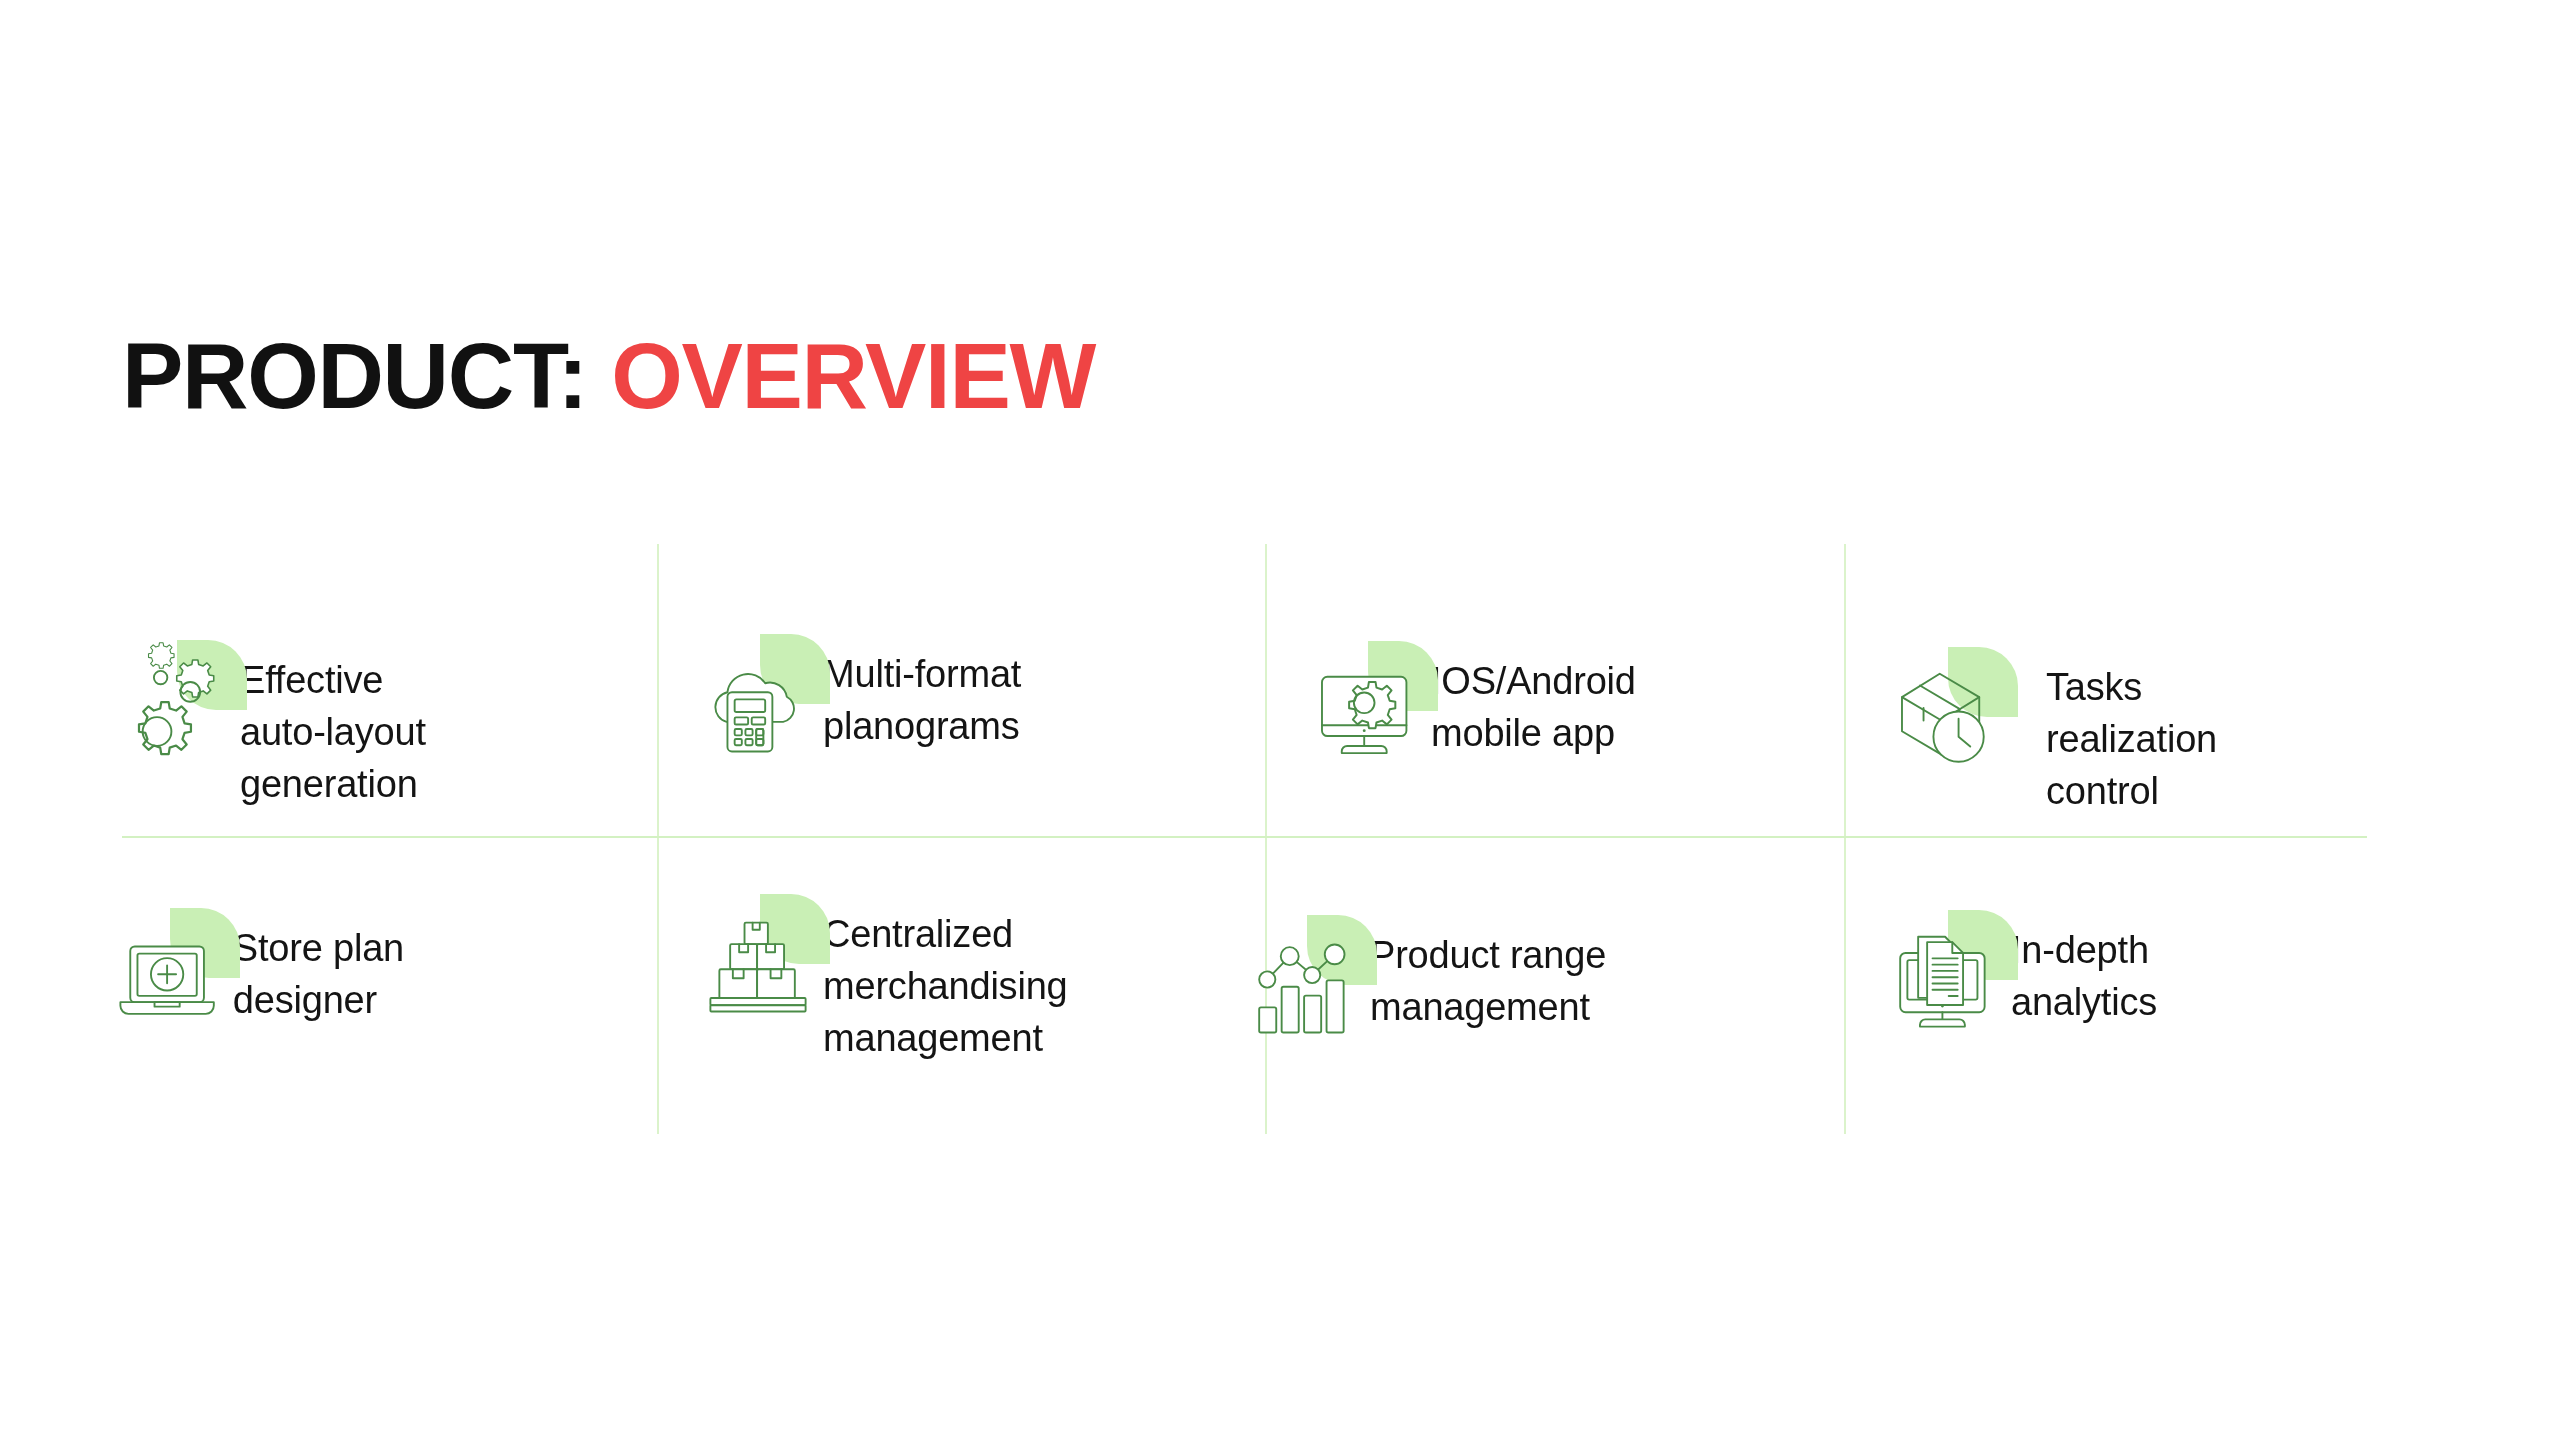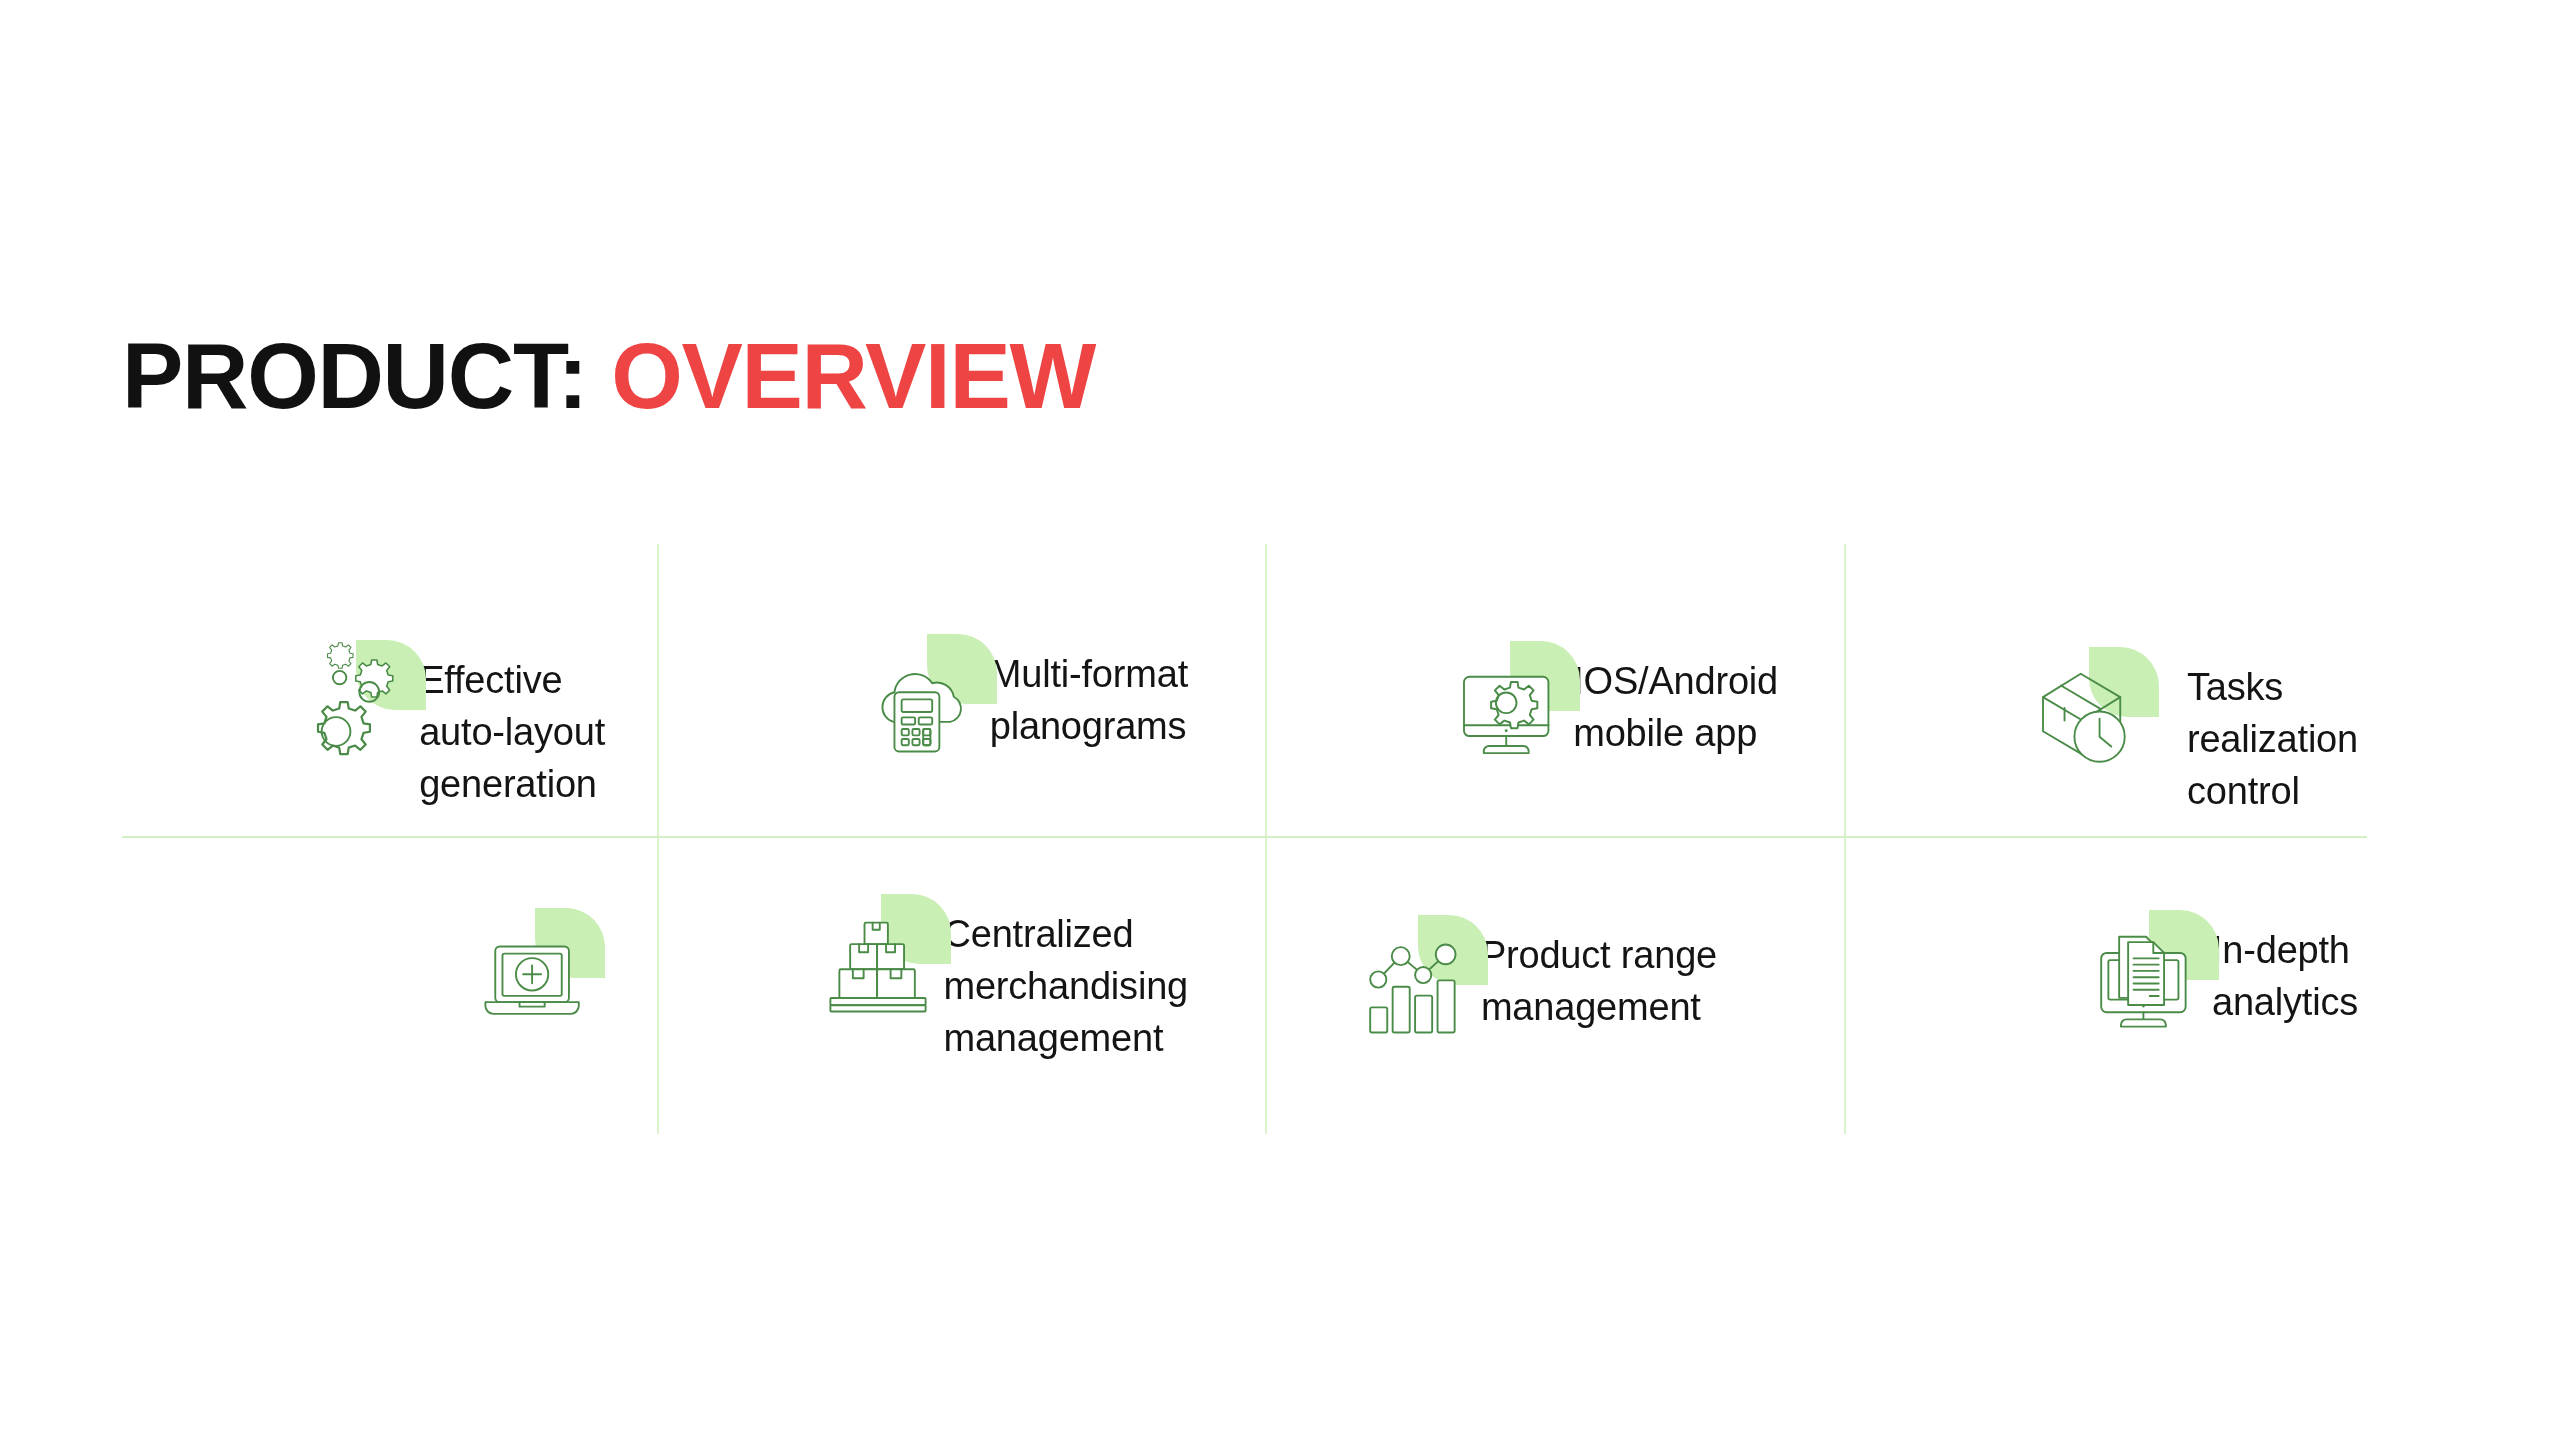--- a/index.html
+++ b/index.html
@@ -59,21 +59,20 @@
     height: 1.8px;
     background: #D3F1C2;
   }
 
   
   .cell {
     position: absolute;
     display: flex;
     align-items: flex-start;
     gap: 0px;
-    justify-content: flex-end;
   }
 
   .icon-wrap {
     position: relative;
     width: 118px;
     height: 118px;
     flex: 0 0 118px;
   }
   .leaf {
     position: absolute;
@@ -219,20 +218,22 @@
         <div class="leaf"></div>
         <svg viewBox="0 0 118 118" aria-hidden="true">
           <rect class="glyph-fillwhite" x="17" y="25" width="82" height="62" rx="5"></rect>
           <rect class="glyph" x="25" y="33" width="66" height="47" rx="2"></rect>
           <path class="glyph-fillwhite" d="M6 87 H110 a0 0 0 0 1 0 0 v4 a9 9 0 0 1 -9 9 H15 a9 9 0 0 1 -9 -9 v-4 z"></path>
           <path class="glyph" d="M44 87 h28 v5 h-28 z" fill="#ffffff"></path>
           <circle class="glyph" cx="58" cy="56" r="18"></circle>
           <path class="glyph" d="M58 46 V66 M48 56 H68"></path>
         </svg>
       </div>
+      <div class="cell-label">Store plan
+designer</div>
     </div>
 
     <div class="cell" style="left:583px; top:360px; width:483px;">
       <div class="icon-wrap">
         <div class="leaf"></div>
         <svg viewBox="0 0 118 118" aria-hidden="true">
 
           <rect class="glyph-fillwhite" x="44" y="14" width="26" height="24" rx="1.5"></rect>
           <path class="glyph" d="M53 14 v8 h8 v-8" fill="#ffffff"></path>
 

